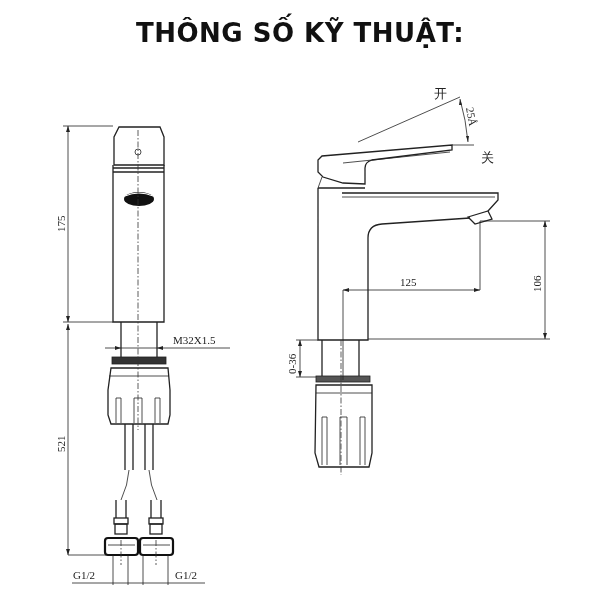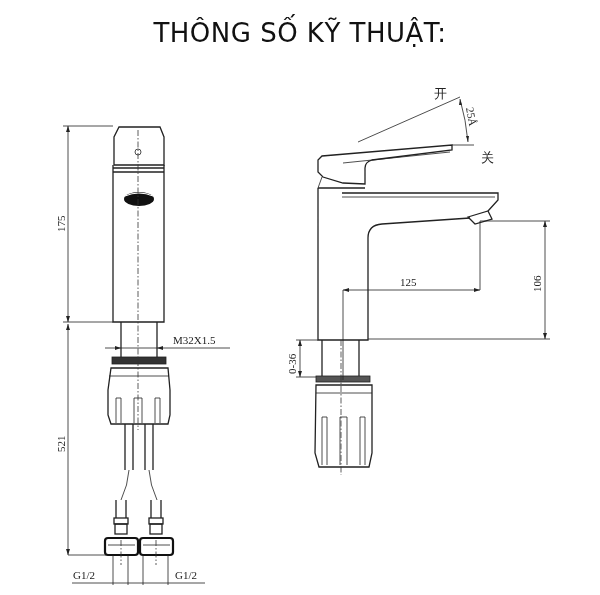--- a/index.html
+++ b/index.html
@@ -1,17 +1,17 @@
 <!DOCTYPE html>
 <html><head>
 <meta charset="utf-8">
 <style>
   html, body { margin:0; padding:0; background:#ffffff; }
   body { width:600px; height:595px; position:relative; overflow:hidden; font-family:"DejaVu Sans", sans-serif; }
-  .title { position:absolute; left:0; top:18px; width:600px; text-align:center; font-family:"DejaVu Sans", sans-serif; font-weight:normal; font-size:26px; color:#111111; letter-spacing:0.5px; }
+  .title { position:absolute; left:0; top:18px; width:600px; text-align:center; font-family:"DejaVu Sans", sans-serif; font-weight:bold; font-size:26px; color:#111111; letter-spacing:0.5px; }
   svg { position:absolute; left:0; top:0; }
   .dim { font-family:"Liberation Serif", serif; font-size:11px; fill:#222; }
   .ln { stroke:#222; fill:none; stroke-width:1.3; }
   .th { stroke:#222; fill:none; stroke-width:0.8; }
   .cl { stroke:#333; fill:none; stroke-width:0.8; stroke-dasharray:6 2 1.5 2; }
 </style>
 </head>
 <body>
 
 <div class="title">THÔNG SỐ KỸ THUẬT:</div>

